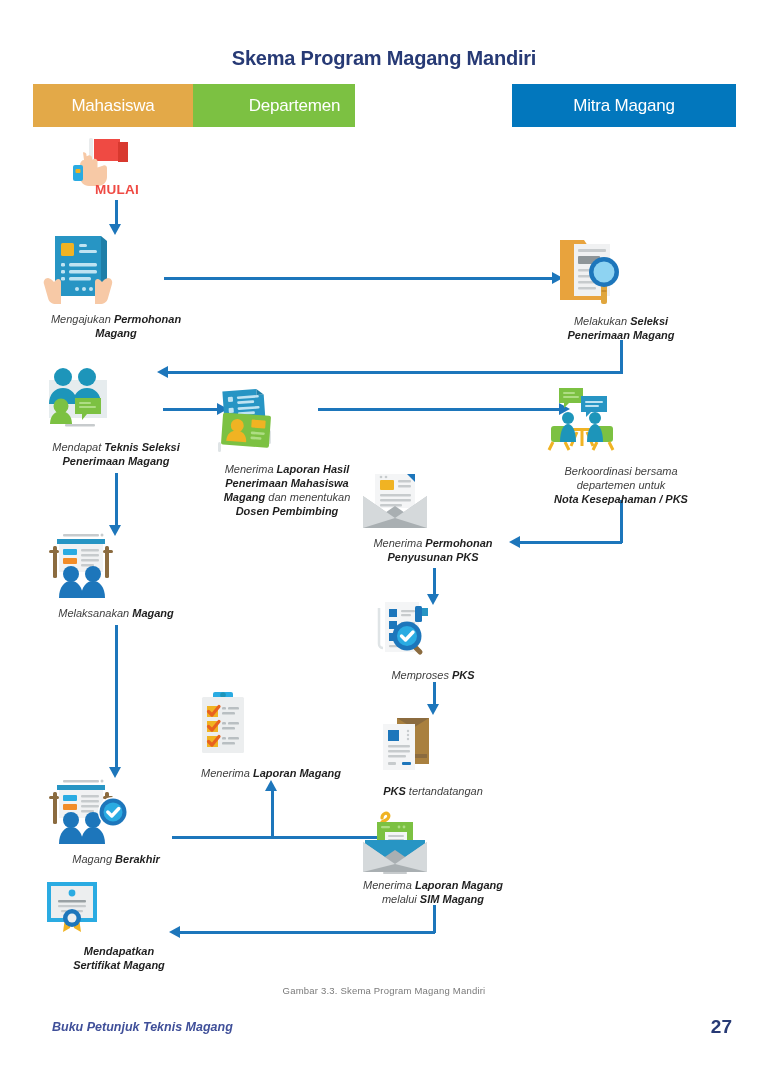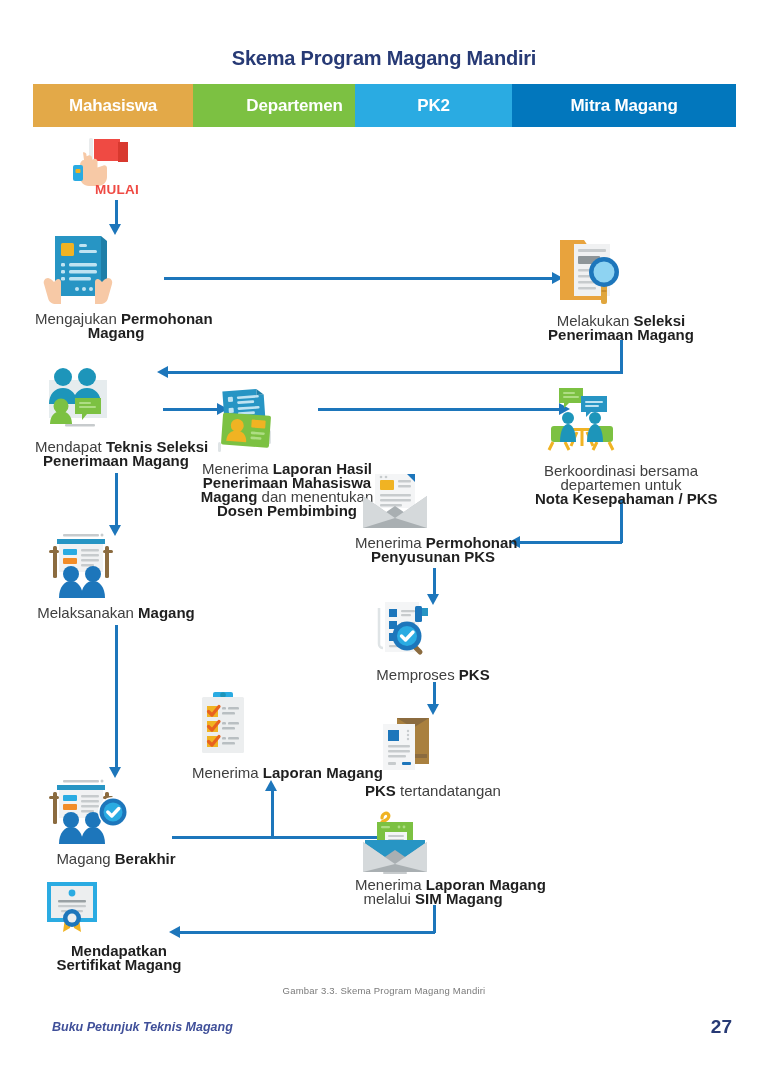--- a/index.html
+++ b/index.html
@@ -14,25 +14,25 @@
   
   .title {
     position:absolute; left:0; top:47px; width:768px;
     text-align:center; font-size:20px; font-weight:bold;
     color:#273a75; letter-spacing:-0.2px;
   }
 
   
   .band { position:absolute; top:84px; height:43px; display:flex;
           align-items:center; justify-content:center;
-          color:#ffffff; font-weight:bold; font-size:17px; letter-spacing:-0.2px; }
+          color:#ffffff; font-weight:normal; font-size:17px; letter-spacing:-0.2px; }
 
   
   .node { position:absolute; text-align:center; }
-  .node .cap { font-size:15px; line-height:14px; color:#3f3f3f; white-space:nowrap; }
+  .node .cap { font-size:11px; line-height:14px; color:#3f3f3f; white-space:nowrap;font-style:italic; }
   .node .cap b { color:#1f1f1f; }
   .icon { position:relative; margin:0 auto; }
 
   
   .ln { position:absolute; background:#1d76bb; }
   .lnh { height:2.5px; }
   .lnv { width:2.5px; }
   .arw { position:absolute; width:0; height:0; }
   .arw-r { border-top:6.5px solid transparent; border-bottom:6.5px solid transparent; border-left:11px solid #1d76bb; }
   .arw-l { border-top:6.5px solid transparent; border-bottom:6.5px solid transparent; border-right:11px solid #1d76bb; }
@@ -60,23 +60,20 @@
 
 <div class="page">
 
   <div class="title">Skema Program Magang Mandiri</div>
 
   <div class="band" id="lane0" style="left:33px;width:160px;background:#e3a948;">
     <span>Mahasiswa</span>
   </div>
   <div class="band" id="lane1" style="left:193px;width:162px;background:#7cc142;padding-left:41px;">
     <span>Departemen</span>
-  </div>
-  <div class="band" id="lane2" style="left:355px;width:157px;background:#2aabe2;">
-    <span>PK2</span>
   </div>
   <div class="band" id="lane3" style="left:512px;width:224px;background:#0277bd;">
     <span>Mitra Magang</span>
   </div>
 
   <div class="ln lnv" style="left:115px;top:200px;height:26px;"></div>
   <div class="arw arw-d" style="left:109px;top:224px;"></div>
 
   <div class="ln lnh" style="left:164px;top:277px;width:390px;"></div>
   <div class="arw arw-r" style="left:552px;top:271.5px;"></div>

